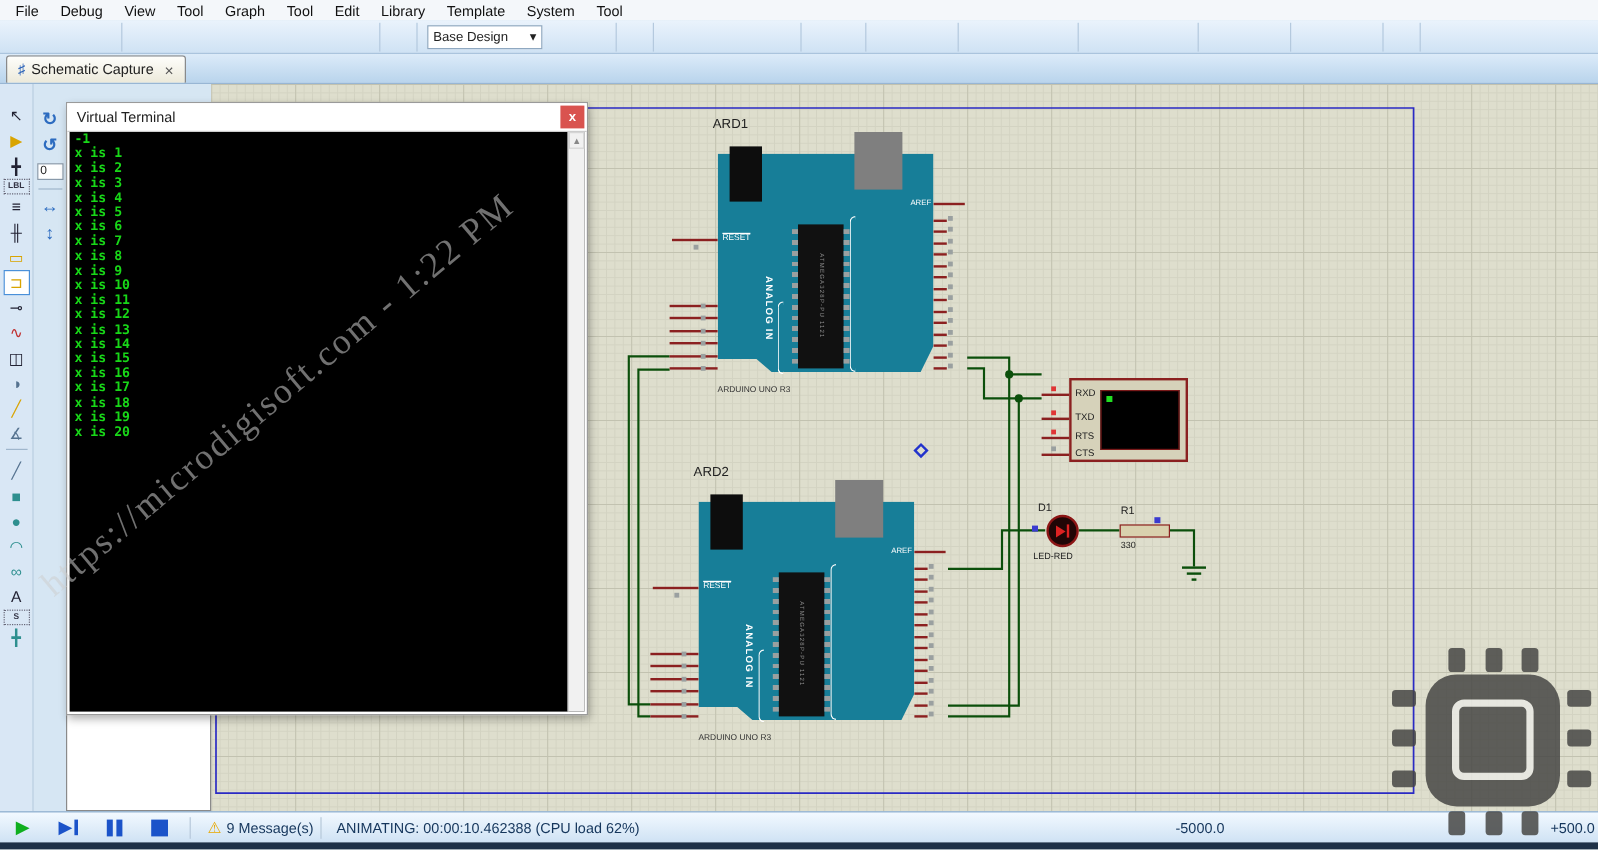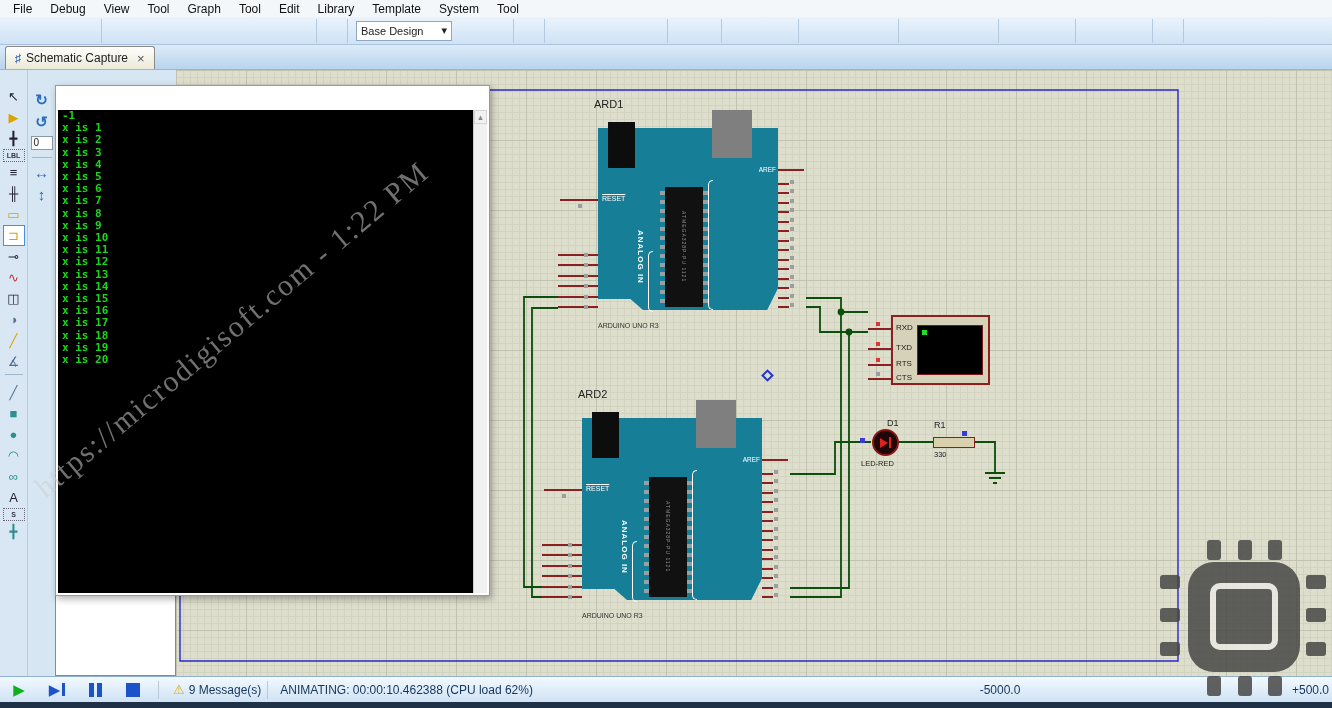--- a/index.html
+++ b/index.html
@@ -93,21 +93,21 @@
 .vt-screen{position:absolute;left:49px;top:12px;width:66px;height:50px;background:#000;border:1px solid #7a1a1a}
 .vt-cursor{position:absolute;left:4px;top:4px;width:5px;height:5px;background:#22dd22}
 .vt-pins{position:absolute;inset:0}
 .vt-row{position:absolute;left:0;width:60px;height:10px}
 .vt-pins .vt-row:nth-child(1){top:11px}.vt-pins .vt-row:nth-child(2){top:31px}
 .vt-pins .vt-row:nth-child(3){top:47px}.vt-pins .vt-row:nth-child(4){top:61px}
 .vt-stub{position:absolute;left:0;top:4px;width:23px;height:2px;background:#8b2020}
 .vt-row .psq{left:8px;top:-2px}
 .vt-lbl{position:absolute;left:28px;top:-1px;font-size:8px;color:#222}
 .led{position:absolute;left:855px;top:416px;width:70px;height:56px}
-.led-ref{position:absolute;left:32px;top:2px;font-size:9px;color:#222}
+.led-ref{position:absolute;left:10px;top:2px;font-size:9px;color:#222}
 .led-body{position:absolute;left:17px;top:13px;width:27px;height:27px;border-radius:50%;background:#200606;border:2px solid #8b1515;display:flex;align-items:center;justify-content:center;gap:1px}
 .led-tri{width:0;height:0;border-top:5px solid transparent;border-bottom:5px solid transparent;border-left:8px solid #d22}
 .led-bar{width:2px;height:11px;background:#d22}
 .led-val{position:absolute;left:6px;top:43px;font-size:7.5px;color:#222}
 .resistor{position:absolute;left:930px;top:420px;width:60px;height:40px}
 .res-ref{position:absolute;left:4px;top:0;font-size:9px;color:#222}
 .res-body{position:absolute;left:3px;top:17px;width:42px;height:11px;background:#d9d1ae;border:1.5px solid #8b2020}
 .res-val{position:absolute;left:4px;top:30px;font-size:7.5px;color:#222}
 .selsq{position:absolute;width:5px;height:5px;background:#3b3bd0;z-index:4}
 .sq1{left:860px;top:438px}.sq2{left:962px;top:431px}
@@ -810,20 +810,24 @@
   <div class="rot-icon">↻</div>
   <div class="rot-icon">↺</div>
   <div class="angle-box">0</div>
   <div class="rot-sep"></div>
   <div class="rot-icon">↔</div>
   <div class="rot-icon">↕</div>
 </div>
 <div class="selector-panel"></div>
 
 <div class="vt-window">
+  <div class="vtw-title">
+    <span>Virtual Terminal</span>
+    <div class="vtw-close">x</div>
+  </div>
   <div class="vtw-body">
     <div class="vtw-text"><div class="tline">-1</div><div class="tline">x is 1</div><div class="tline">x is 2</div><div class="tline">x is 3</div><div class="tline">x is 4</div><div class="tline">x is 5</div><div class="tline">x is 6</div><div class="tline">x is 7</div><div class="tline">x is 8</div><div class="tline">x is 9</div><div class="tline">x is 10</div><div class="tline">x is 11</div><div class="tline">x is 12</div><div class="tline">x is 13</div><div class="tline">x is 14</div><div class="tline">x is 15</div><div class="tline">x is 16</div><div class="tline">x is 17</div><div class="tline">x is 18</div><div class="tline">x is 19</div><div class="tline">x is 20</div></div>
     <div class="vtw-scroll">
         <div class="vtw-up">▴</div>
       </div>
   </div>
 </div>
 
 <div class="watermark">https://microdigisoft.com - 1:22 PM</div>
 

